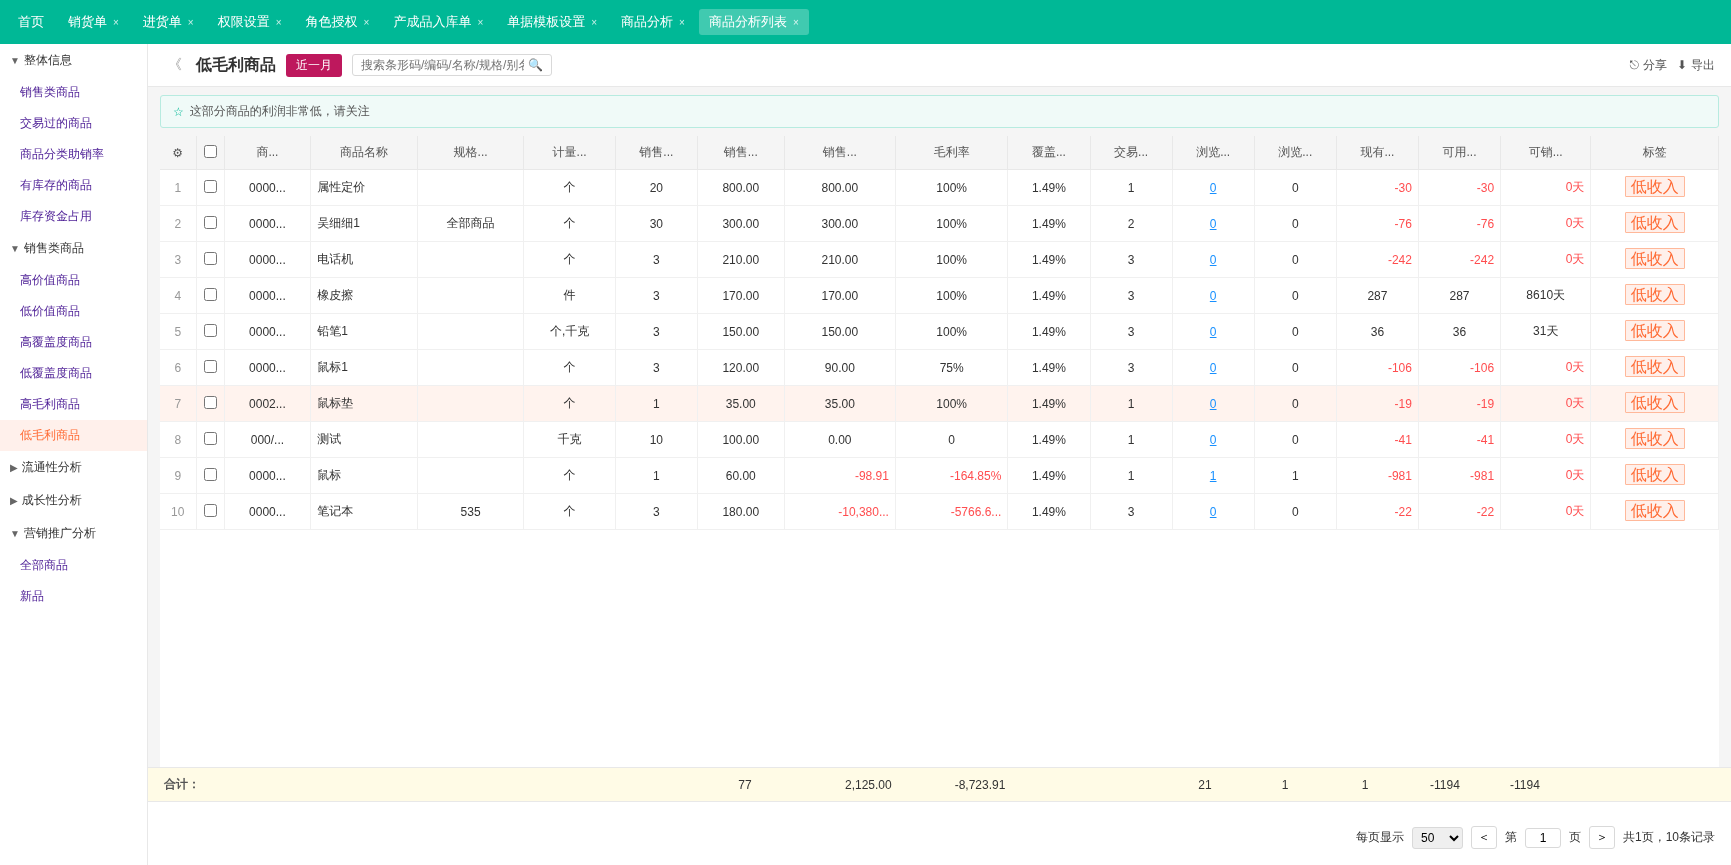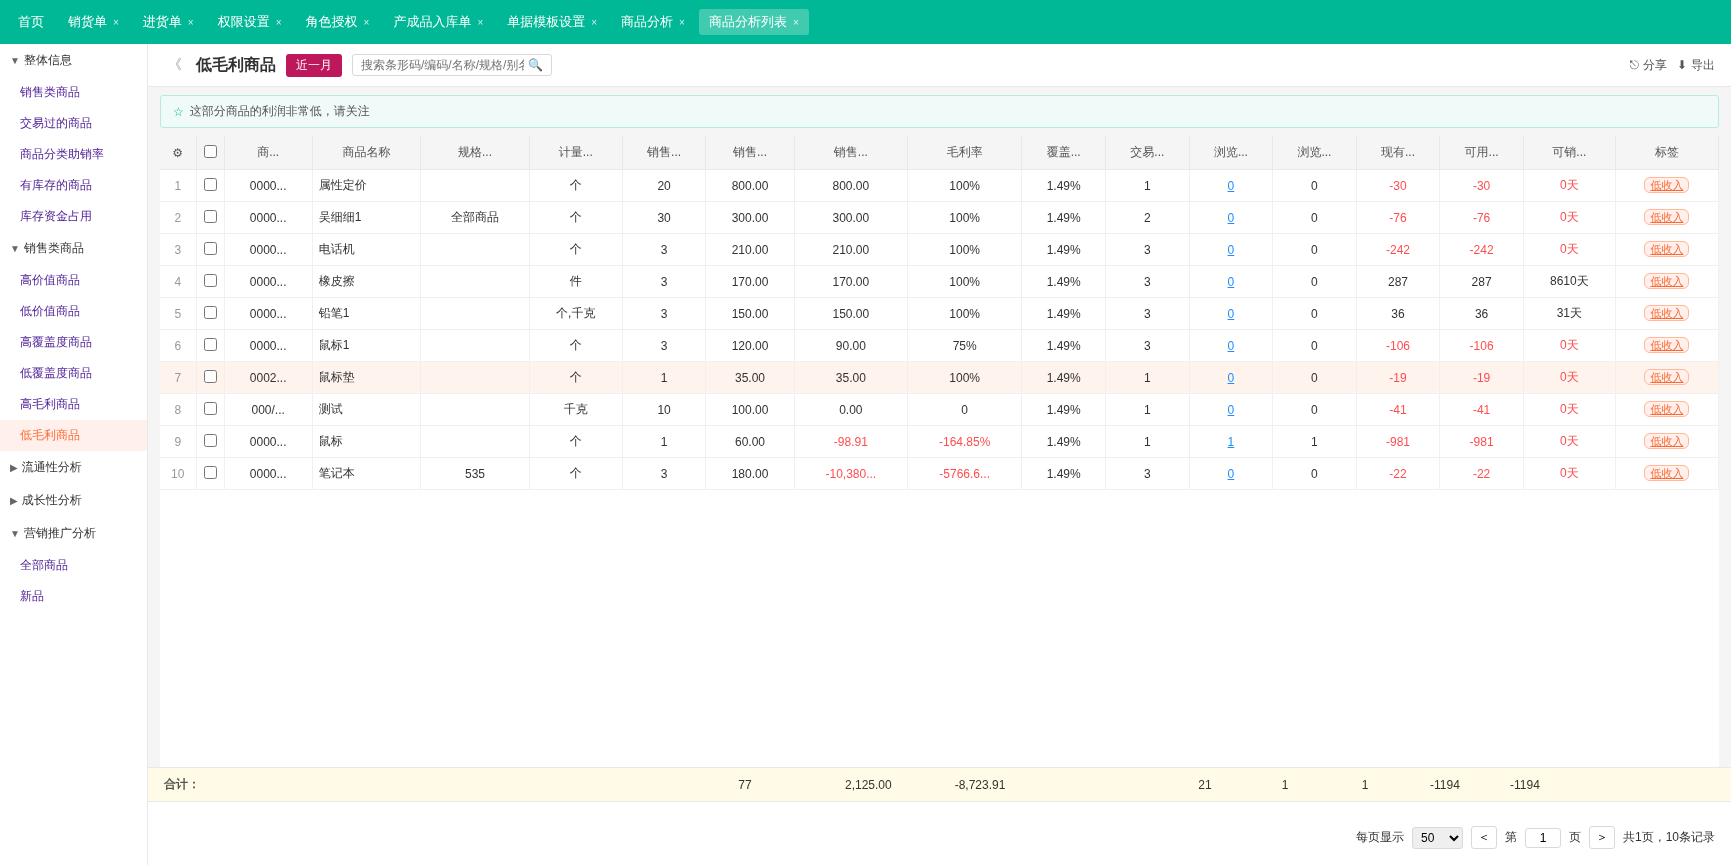--- a/index.html
+++ b/index.html
@@ -174,32 +174,31 @@
     tbody tr.highlighted { background: #fff3ee; }
     tbody td {
       padding: 7px 6px;
       text-align: center;
       border-bottom: 1px solid #f0f0f0;
       border-right: 1px solid #f0f0f0;
       color: #333;
       white-space: nowrap;
     }
     td.name-cell { text-align: left; }
-    td.orange { color: #ff4d4f; }
+    td.orange { color: #ff4d4f; text-align: right; }
     td.link-cell { color: #1890ff; text-decoration: underline; cursor: pointer; }
 
     
     .tag-badge {
       background: #fff0eb;
       color: #ff6b35;
       border: 1px solid #ffb89a;
-      border-radius: 6px;
+      border-radius: 1px;
       padding: 1px 5px;
-      font-size: 11px;
-      text-decoration: underline;
+      font-size: 16px;
     }
 
     
     .footer-bar {
       background: #fffbe6;
       border-top: 1px solid #e8e8e8;
       padding: 8px 16px;
       display: flex;
       align-items: center;
       gap: 20px;

